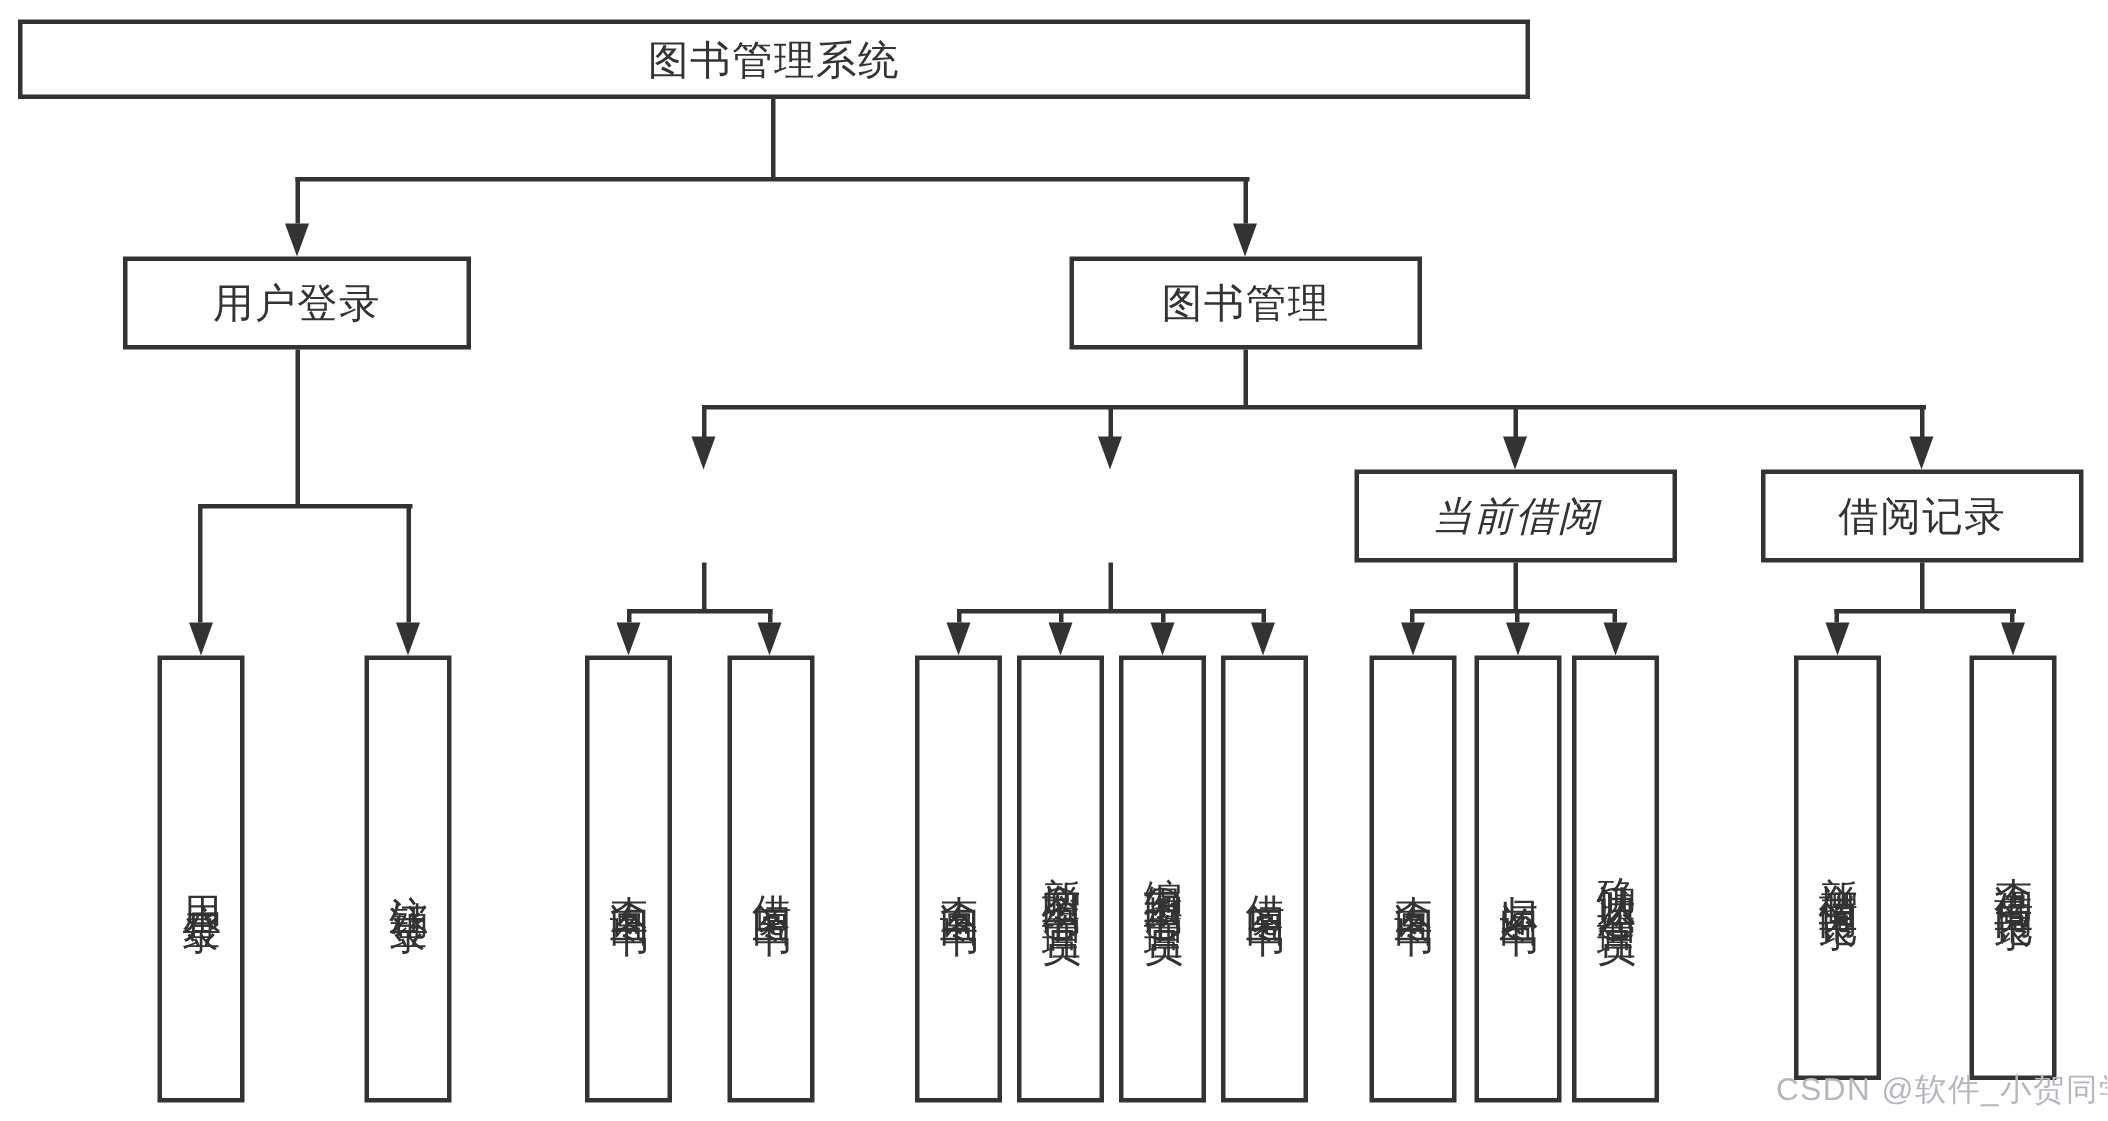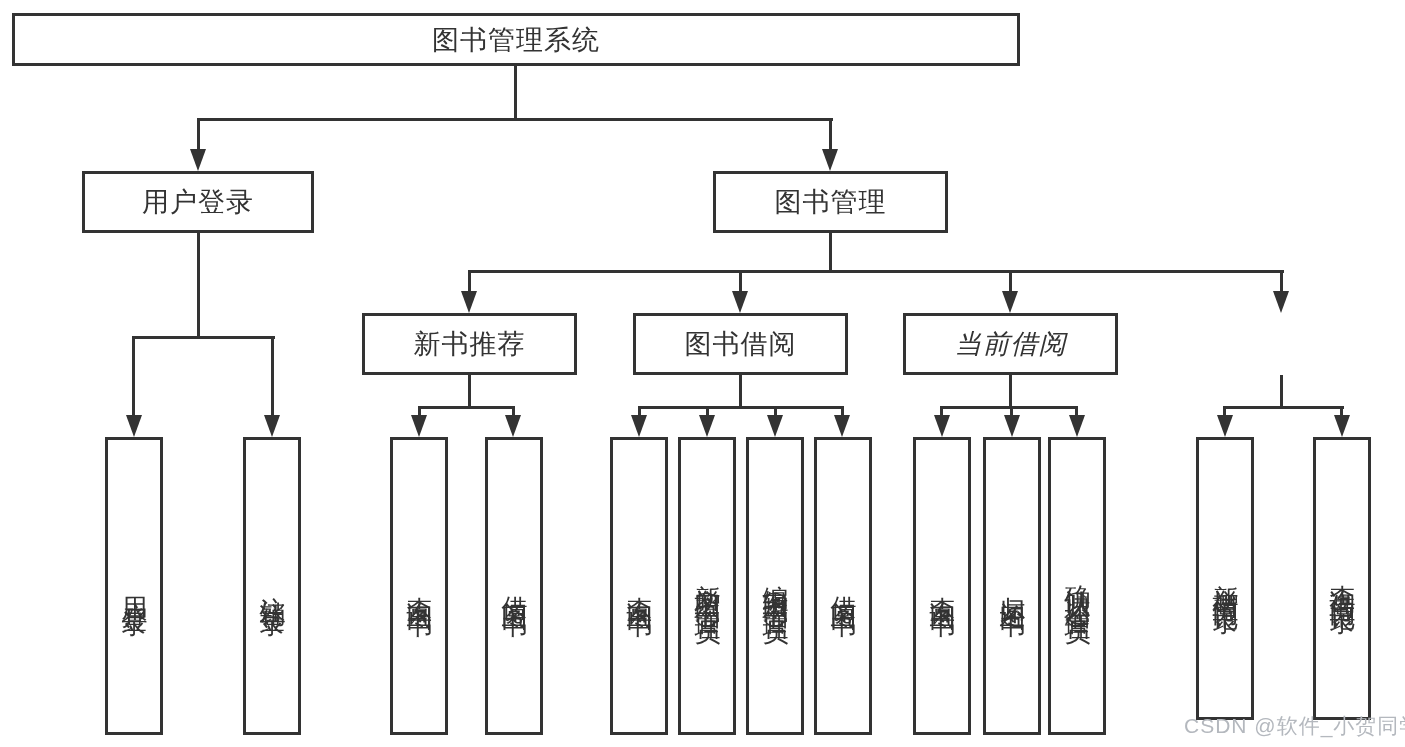--- a/index.html
+++ b/index.html
@@ -70,28 +70,25 @@
   <div class="hl" style="left:468px;top:270px;width:816px;"></div>
   <div class="vl" style="left:468px;top:270px;height:23px;"></div>
   <div class="ar" style="left:461px;top:291px;"></div>
   <div class="vl" style="left:739px;top:270px;height:23px;"></div>
   <div class="ar" style="left:732px;top:291px;"></div>
   <div class="vl" style="left:1009px;top:270px;height:23px;"></div>
   <div class="ar" style="left:1002px;top:291px;"></div>
   <div class="vl" style="left:1280px;top:270px;height:23px;"></div>
   <div class="ar" style="left:1273px;top:291px;"></div>
 
-  <div class="box hbox" style="left:362px;top:313px;width:215px;height:62px;">
-    <span>新书推荐</span>
-  </div>
-  <div class="box hbox" style="left:633px;top:313px;width:215px;height:62px;">
-    <span>图书借阅</span>
-  </div>
   <div class="box hbox" style="left:903px;top:313px;width:215px;height:62px;font-style:italic;">
     <span>当前借阅</span>
+  </div>
+  <div class="box hbox" style="left:1174px;top:313px;width:215px;height:62px;">
+    <span>借阅记录</span>
   </div>
 
   <div class="vl" style="left:468px;top:375px;height:31px;"></div>
   <div class="hl" style="left:418px;top:406px;width:97px;"></div>
   <div class="vl" style="left:418px;top:406px;height:9px;"></div>
   <div class="ar" style="left:411px;top:415px;"></div>
   <div class="vl" style="left:512px;top:406px;height:9px;"></div>
   <div class="ar" style="left:505px;top:415px;"></div>
 
   <div class="vl" style="left:739px;top:375px;height:31px;"></div>

